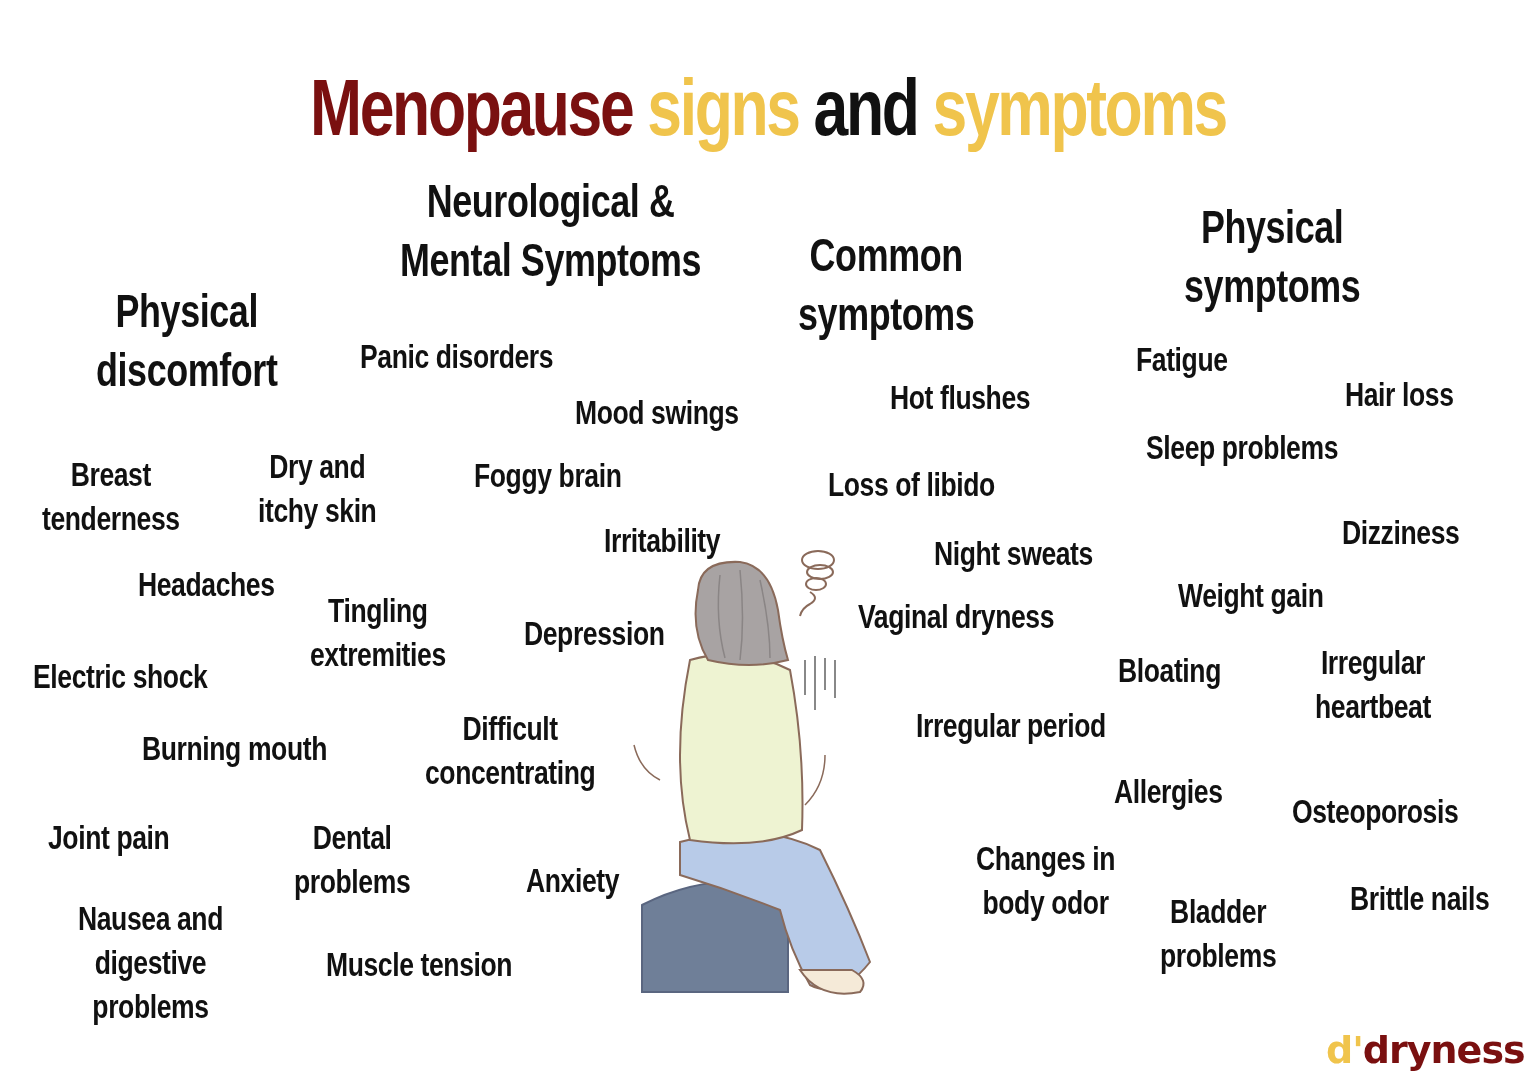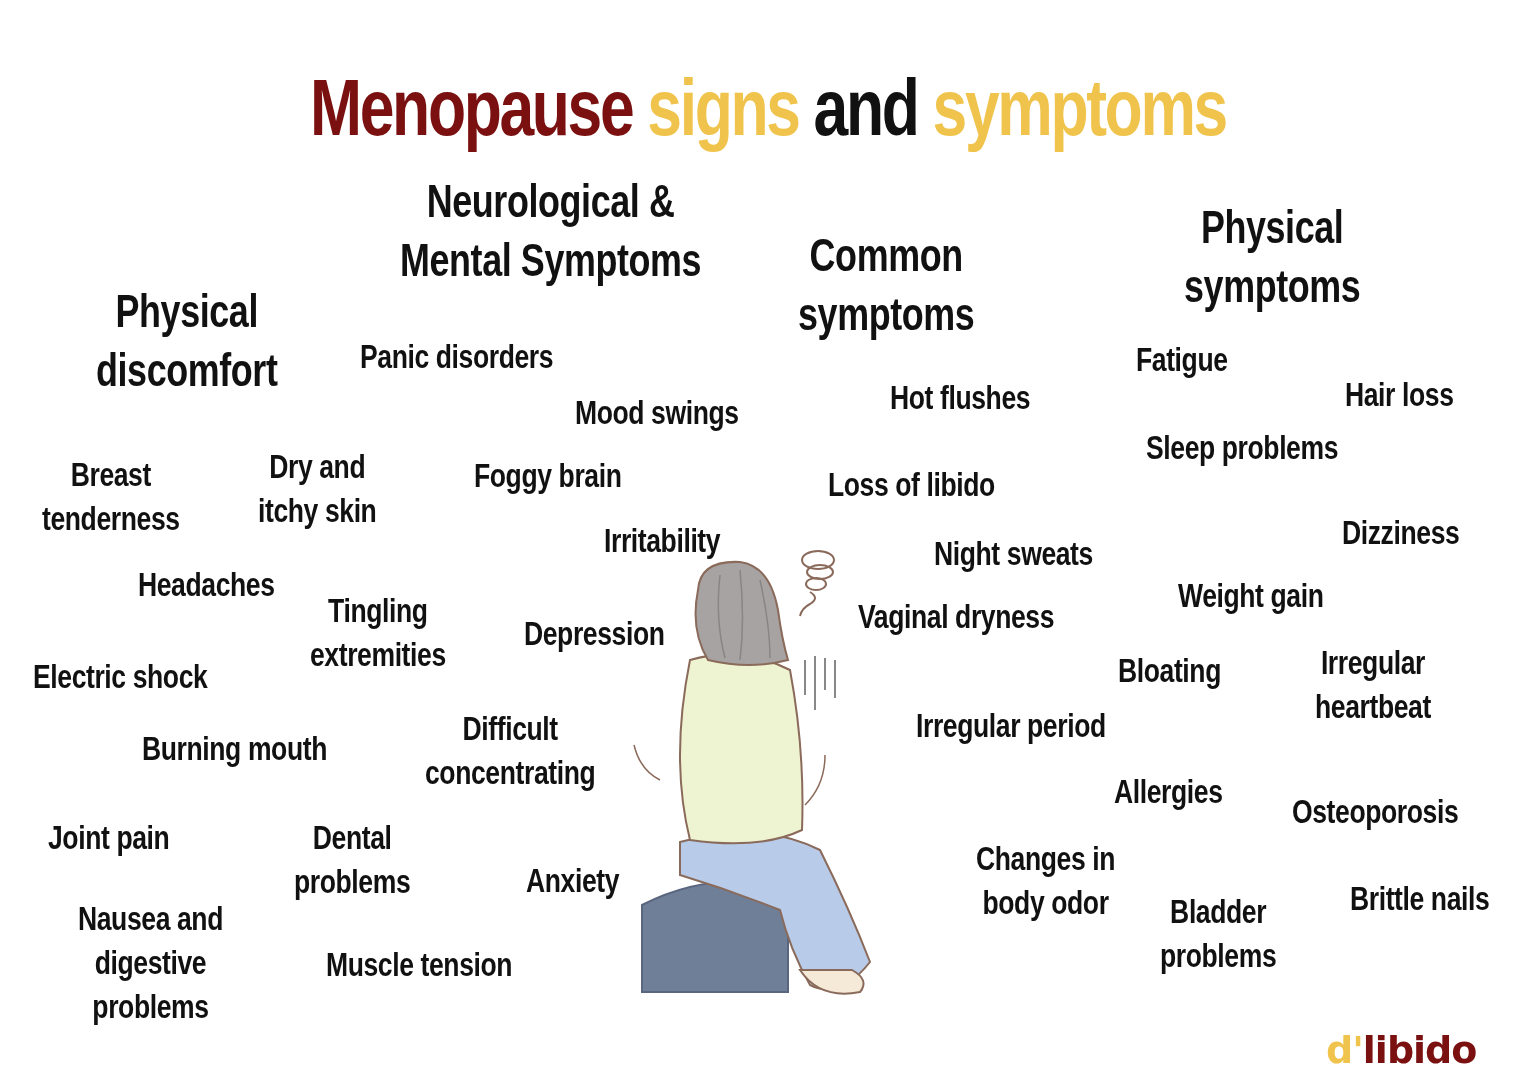--- a/index.html
+++ b/index.html
@@ -191,14 +191,14 @@
     <path d="M140 50 Q150 95 150 128"></path>
   </g>
 
   <g stroke="#8a6a5a" stroke-width="1.5" fill="none">
     <path d="M14 215 Q20 240 40 250"></path>
     <path d="M205 225 Q205 255 185 275"></path>
   </g>
 </svg>
 
 <div class="logo">
-  <span style="color:#f0c44c">d'</span><span style="color:#7a1010">libido</span>
+  <span style="color:#f0c44c">d'</span><span style="color:#7a1010">dryness</span>
 </div>
 
 </body></html>

